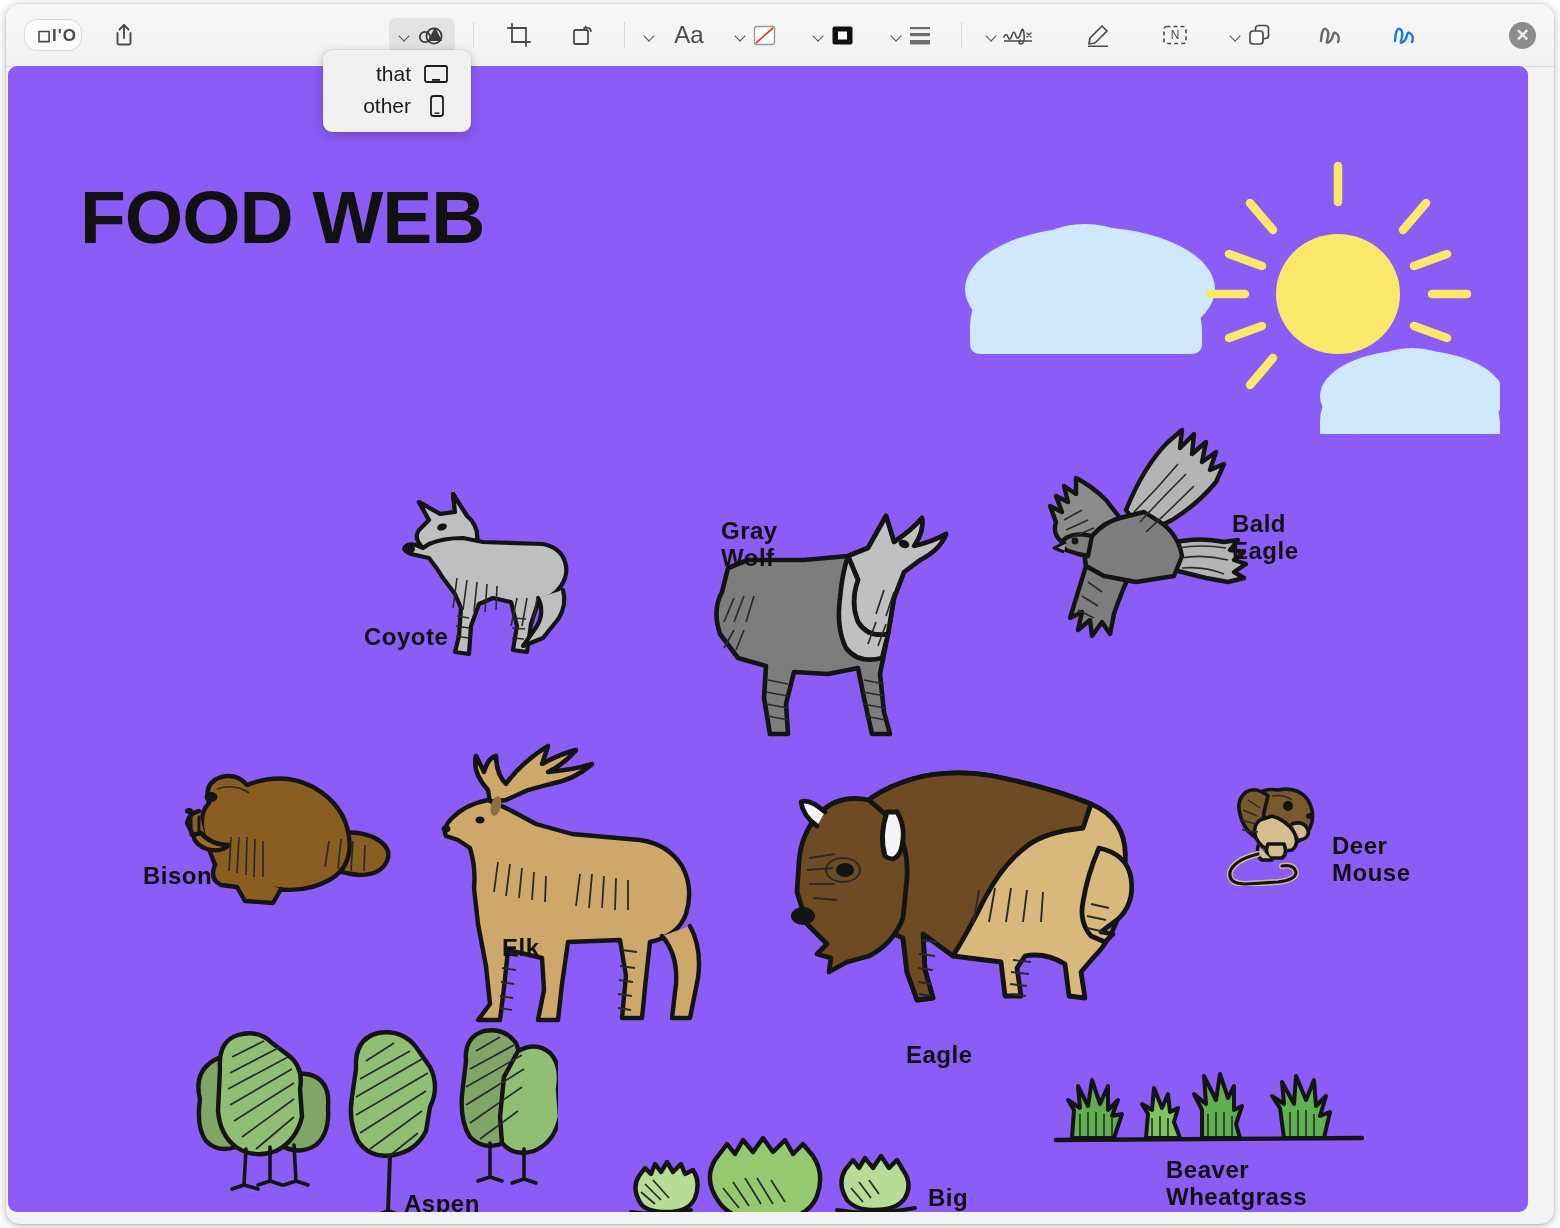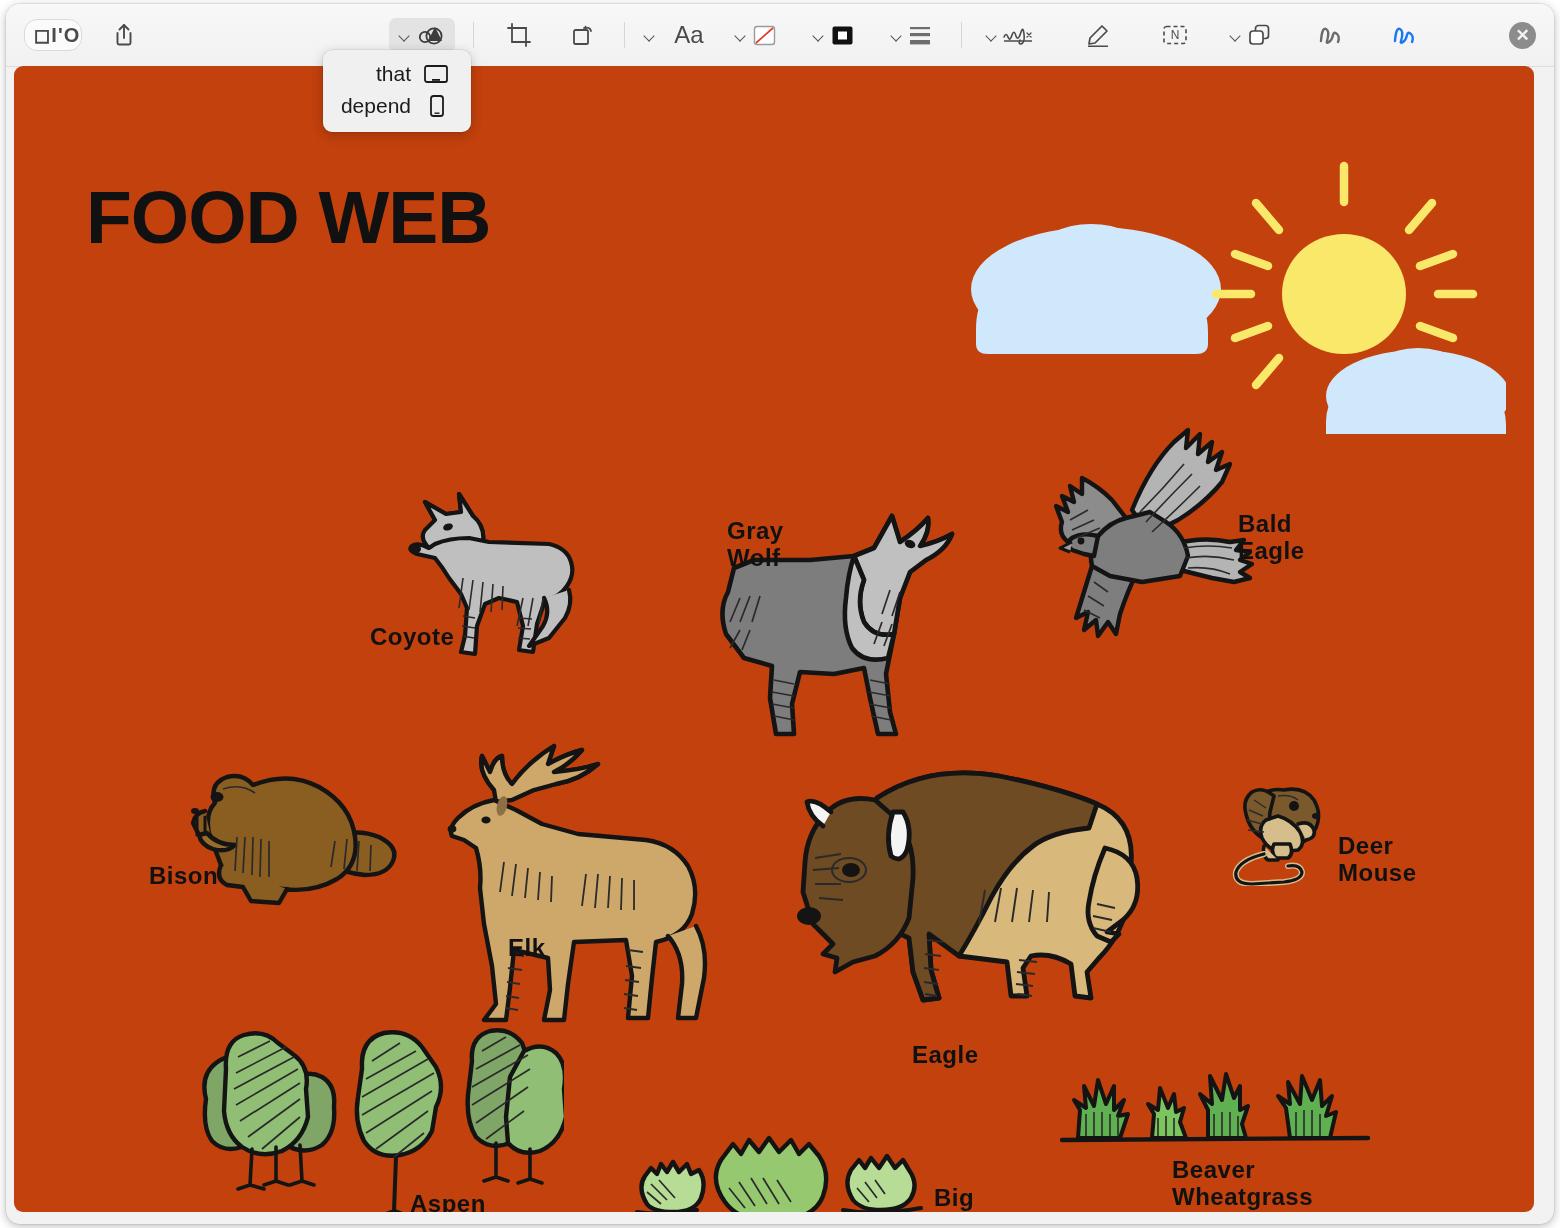--- a/index.html
+++ b/index.html
@@ -56,32 +56,32 @@
     transform:rotate(45deg);
   }
 
   
   .appicon {
     width: 52px; height: 30px;
     border: 1px solid #dadada;
     background: #fbfbfb;
     border-radius: 13px;
     display:flex;align-items:center;justify-content:center;
-    font-size: 20px; font-weight: 700; letter-spacing: 1px;
+    font-size: 17px; font-weight: 700; letter-spacing: 1px;
     color:#4a4a4a;
     font-family:"Liberation Sans", sans-serif;
     padding-left:8px;
   }
 
   
   .canvas {
     position: absolute;
-    left: 8px; top: 62px;
+    left: 2px; top: 62px;
     width: 1520px; height: 1146px;
-    background: #c2410c;
+    background: #8b5cf6;
     border-radius: 9px;
     overflow: hidden;
   }
   
   .popup {
     position: absolute;
     left: 317px; top: 46px;
     width: 148px;
     background: #f0f0f0;
     border-radius: 9px;
@@ -534,21 +534,21 @@
 
   <div class="popup">
     <div class="popup-item">
       <span class="lbl">that</span>
       <svg width="26" height="22" viewBox="0 0 26 22">
         <rect x="2" y="3" width="22" height="16" rx="2" fill="none" stroke="#1b1b1b" stroke-width="1.8"></rect>
         <rect x="9" y="16" width="8" height="1.8" fill="#1b1b1b"></rect>
       </svg>
     </div>
     <div class="popup-item">
-      <span class="lbl">depend</span>
+      <span class="lbl">other</span>
       <svg width="26" height="24" viewBox="0 0 26 24">
         <rect x="8" y="2" width="12" height="20" rx="2.6" fill="none" stroke="#1b1b1b" stroke-width="1.8"></rect>
         <rect x="11.5" y="18.5" width="5" height="1.4" fill="#1b1b1b"></rect>
       </svg>
     </div>
   </div>
 
 </div>
 
 </body></html>

